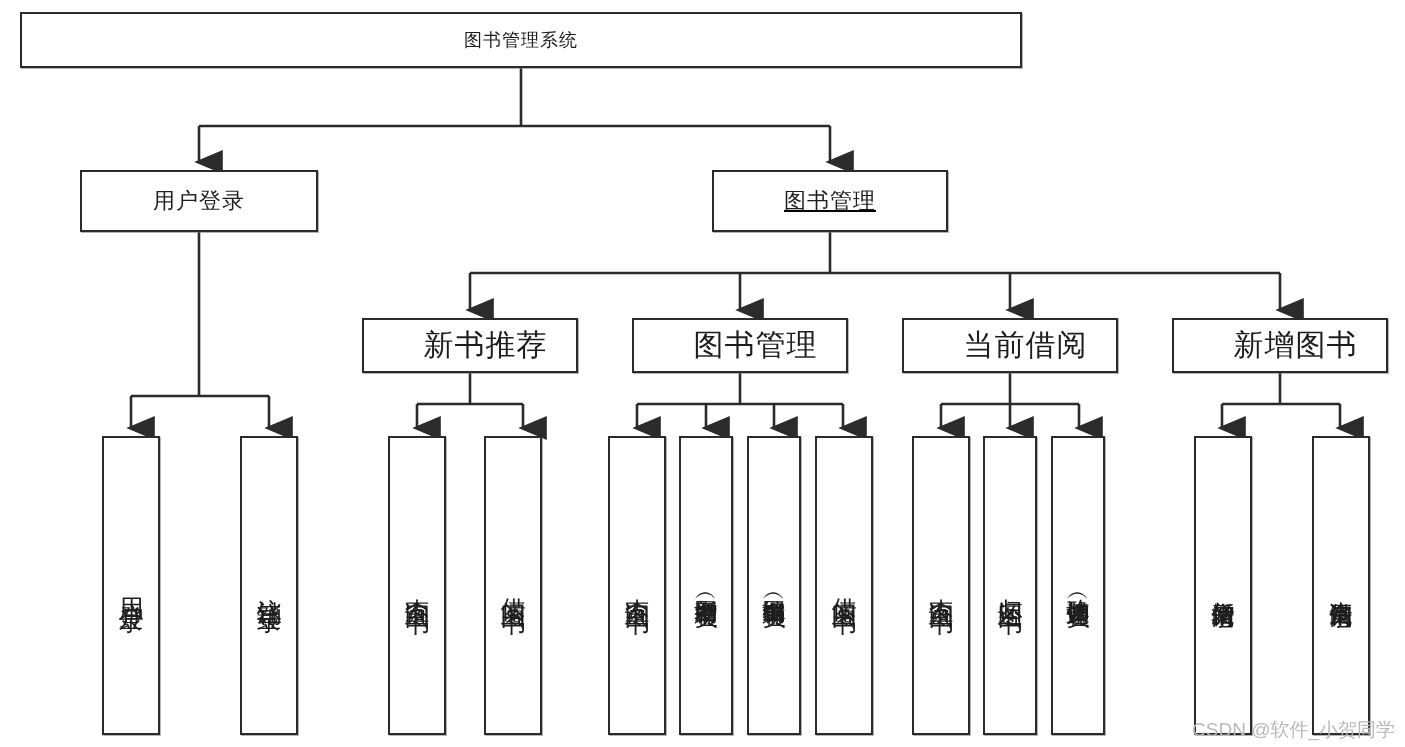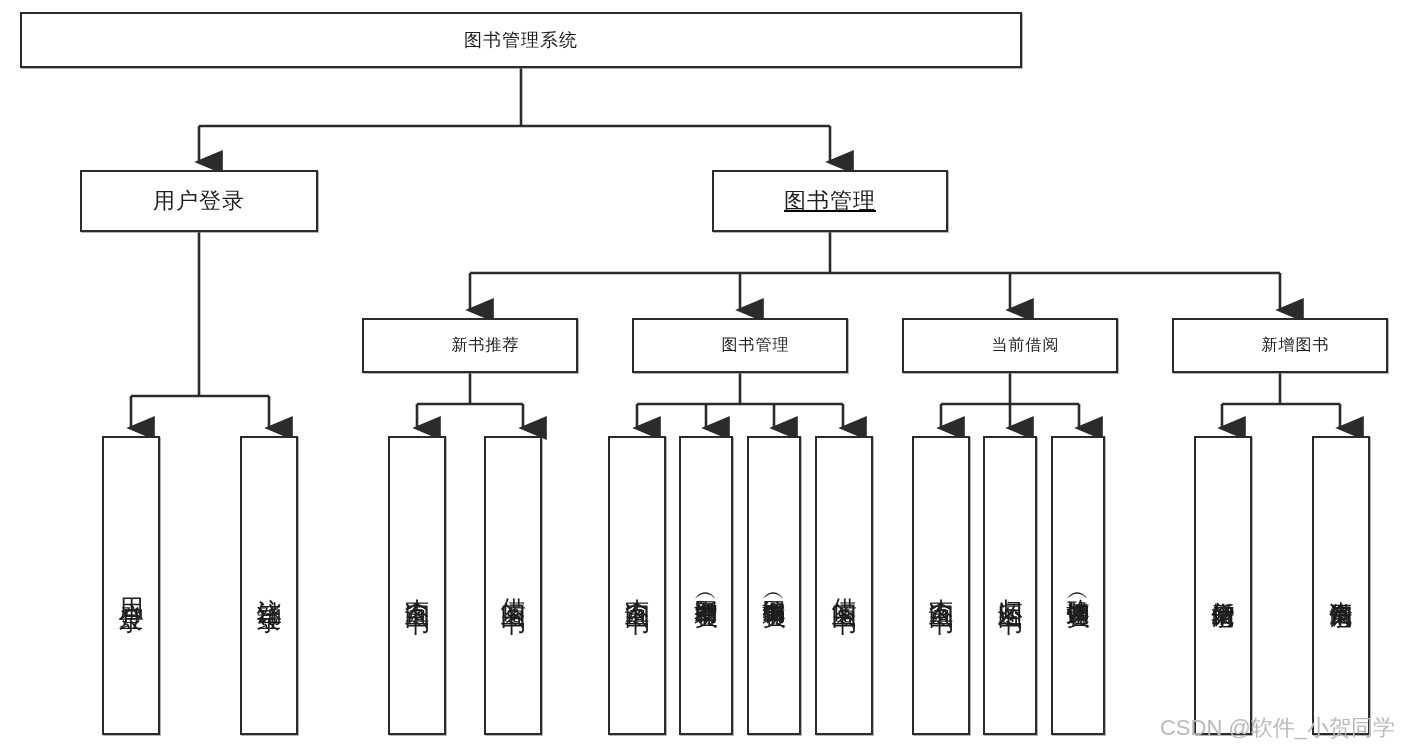--- a/index.html
+++ b/index.html
@@ -23,21 +23,21 @@
     justify-content:center;
     box-shadow:1px 1px 0 rgba(120,120,120,.55);
   }
   .node .label{
     color:#1d1d1d;
     letter-spacing:1px;
     white-space:nowrap;
   }
   .node-root .label{font-size:18px;}
   .node-l1 .label{font-size:22px;}
-  .node-l2 .label{font-size:16px;margin-left:31px;}
+  .node-l2 .label{font-size:30px;margin-left:31px;}
 
   .node-leaf{
     align-items:center;
     justify-content:center;
     padding:6px 0;
   }
   .node-leaf .label{
     writing-mode:vertical-rl;
     text-orientation:upright;
     font-size:25px;
@@ -45,21 +45,21 @@
     letter-spacing:4px;
     white-space:normal;
     max-height:100%;
   }
   .node-leaf.tight .label{font-size:23px;letter-spacing:1px;}
 
   #watermark{
     position:absolute;
     right:10px;
     bottom:4px;
-    font-size:22px;
+    font-size:19px;
     color:#b9b9b9;
     white-space:nowrap;
     user-select:none;
   }
 </style>
 </head>
 <body>
 
 <div id="diagram-root">
 

